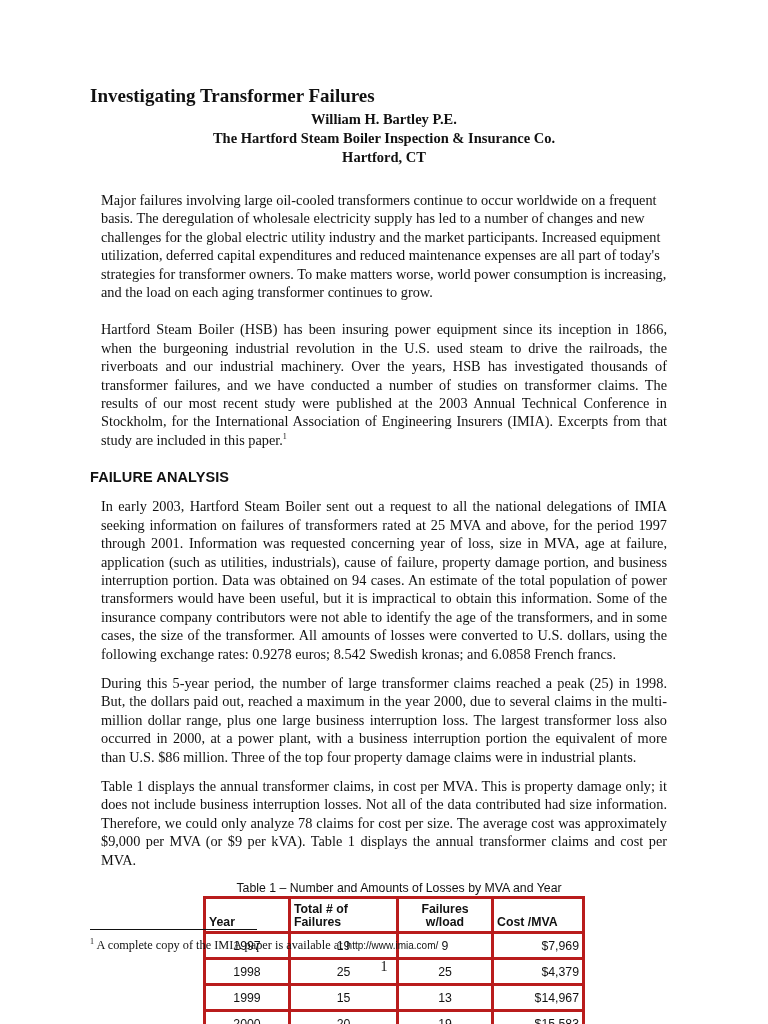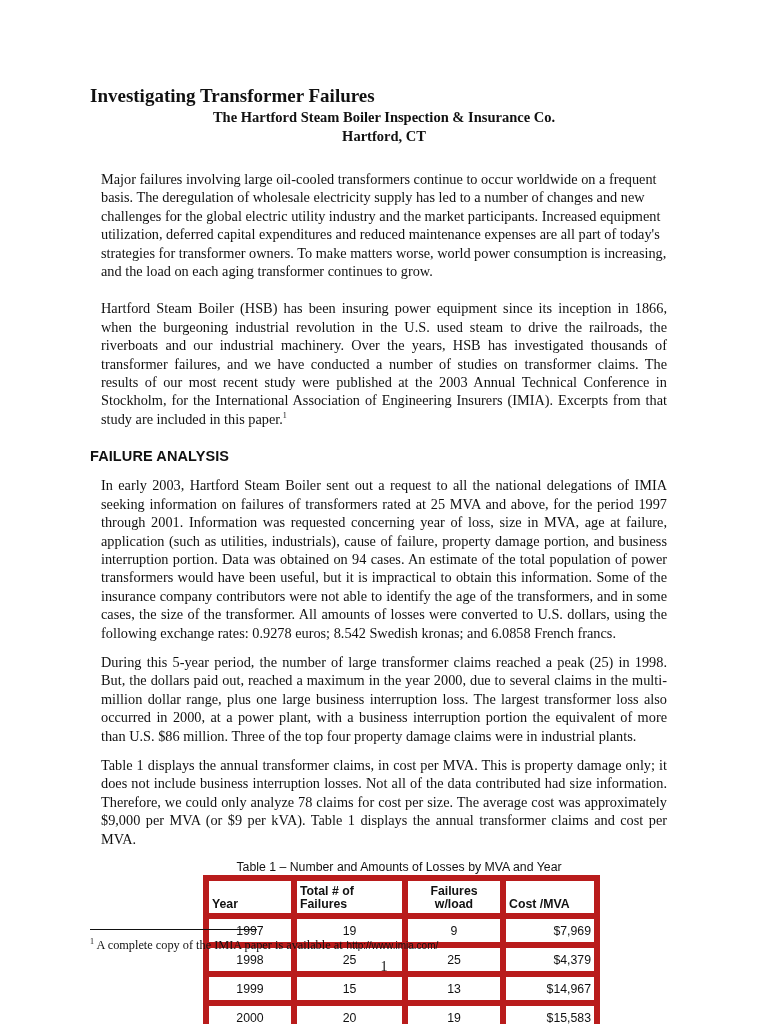--- a/index.html
+++ b/index.html
@@ -67,21 +67,21 @@
     padding-left: 30px;
     box-sizing: border-box;
   }
   table.losses {
     margin-left: 113px;
     border-collapse: collapse;
     font-family: "Liberation Sans", sans-serif;
     font-size: 12.3px;
   }
   table.losses th, table.losses td {
-    border: 6px solid #b91c1c;
+    border: 3px solid #b91c1c;
     padding: 0 3px;
   }
   table.losses thead th {
     font-weight: bold;
     height: 30px;
     line-height: 13px;
     vertical-align: bottom;
     padding-bottom: 2px;
   }
   table.losses tbody td {
@@ -128,20 +128,21 @@
     text-align: center;
     font-size: 14px;
     line-height: 18px;
   }
 </style>
 </head>
 <body>
 
 <div class="page">
   <h1 class="title">Investigating Transformer Failures</h1>
+  <div class="subhead first">William H. Bartley P.E.</div>
   <div class="subhead">The Hartford Steam Boiler Inspection &amp; Insurance Co.</div>
   <div class="subhead">Hartford, CT</div>
 
   <p class="body gap-lg" style="margin-top:24px !important;">Major failures involving large oil-cooled transformers continue to occur worldwide on a frequent basis. The deregulation of wholesale electricity supply has led to a number of changes and new challenges for the global electric utility industry and the market participants.  Increased equipment utilization, deferred capital expenditures and reduced maintenance expenses are all part of today's strategies for transformer owners. To make matters worse, world power consumption is increasing, and the load on each aging transformer continues to grow.</p>
 
   <p class="body justify gap-lg"><span>Hartford Steam Boiler (HSB) has been insuring power equipment since its inception in 1866, when the burgeoning industrial revolution in the U.S. used steam to drive the railroads, the riverboats and our industrial machinery.  Over the years, HSB has investigated thousands of transformer failures, and we have conducted a number of studies on transformer claims.  The results of our most recent study were published at the 2003 Annual Technical Conference in Stockholm, for the International Association of Engineering Insurers (IMIA).  Excerpts from that study are included in this paper.</span><sup class="fn">1</sup></p>
 
   <h2 class="section-heading">FAILURE ANALYSIS</h2>
 
   <p class="body justify">In early 2003, Hartford Steam Boiler sent out a request to all the national delegations of IMIA seeking information on failures of transformers rated at 25 MVA and above, for the period 1997 through 2001. Information was requested concerning year of loss, size in MVA, age at failure, application (such as utilities, industrials), cause of failure, property damage portion, and business interruption portion. Data was obtained on 94 cases. An estimate of the total population of power transformers would have been useful, but it is impractical to obtain this information. Some of the insurance company contributors were not able to identify the age of the transformers, and in some cases, the size of the transformer. All amounts of losses were converted to U.S. dollars, using the following exchange rates: 0.9278 euros; 8.542 Swedish kronas; and 6.0858 French francs.</p>

